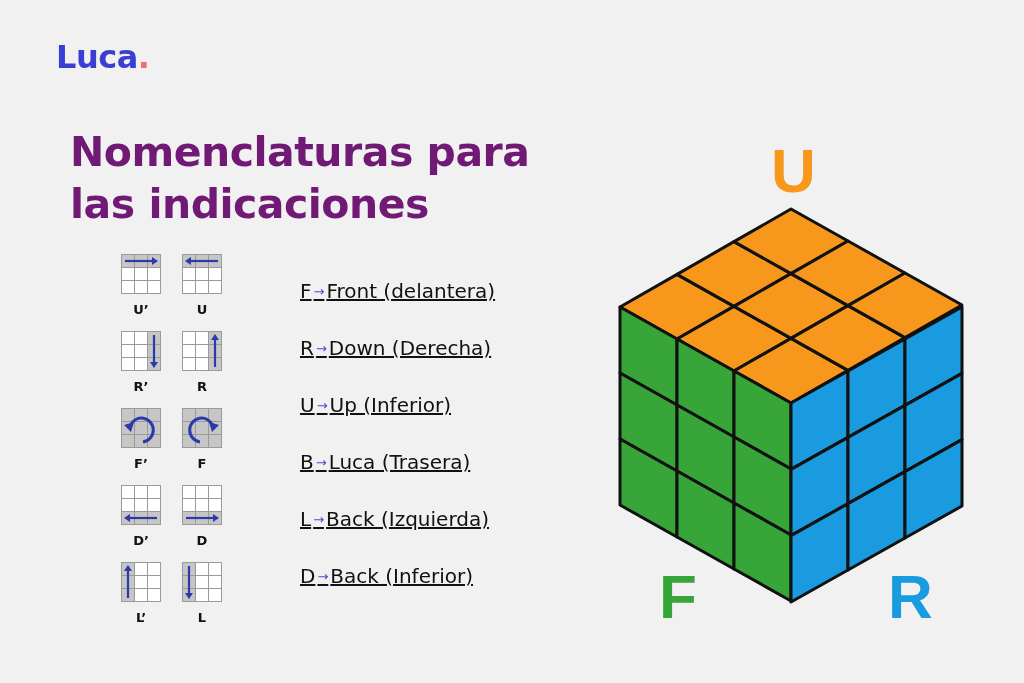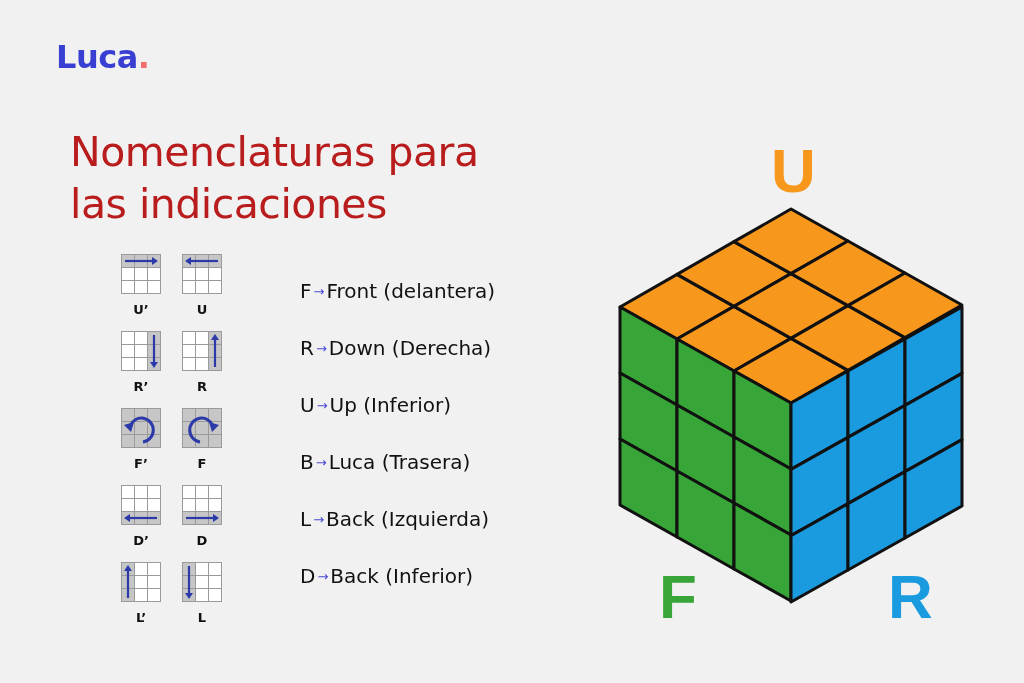--- a/index.html
+++ b/index.html
@@ -1,25 +1,25 @@
 <!DOCTYPE html>
 <html><head>
 <meta charset="utf-8">
 <style>
   html,body{margin:0;padding:0;}
   body{width:1024px;height:683px;background:#f1f1f1;position:relative;overflow:hidden;font-family:"DejaVu Sans","Liberation Sans",sans-serif;}
   .logo{position:absolute;left:36px;top:38px;font-size:32px;font-weight:bold;color:#3a3fd4;letter-spacing:-0.5px;margin-left:20px;}
   .logo .dot{color:#f07070;}
-  .title{position:absolute;left:70px;top:126px;font-size:41px;font-weight:normal;color:#b91c1c;line-height:52px;letter-spacing:-0.5px;}
+  .title{position:absolute;left:70px;top:126px;font-size:41px;font-weight:bold;color:#701a75;line-height:52px;letter-spacing:-0.5px;}
   .moves{position:absolute;left:121px;top:254px;}
   .move{position:absolute;width:40px;text-align:center;}
   .move svg{display:block;}
   .move .lbl{font-size:13px;font-weight:bold;color:#111;margin-top:8px;}
   .notation{position:absolute;left:300px;top:276px;}
-  .nrow{position:absolute;left:0;white-space:nowrap;font-size:20px;color:#111;height:30px;line-height:30px;}
+  .nrow{position:absolute;left:0;white-space:nowrap;font-size:20px;color:#111;height:30px;line-height:30px;text-decoration:underline;}
   .nrow .arr{color:#4a4ad4;font-size:13px;margin:0 2px;vertical-align:2px;}
   .cube{position:absolute;left:0;top:0;}
   .face-letter{position:absolute;font-size:62px;font-weight:bold;line-height:1;font-family:"Liberation Sans","DejaVu Sans",sans-serif;}
 </style>
 </head>
 <body>
 
 <div class="logo"><span>Luca</span><span class="dot">.</span></div>
 
 <div class="title">

